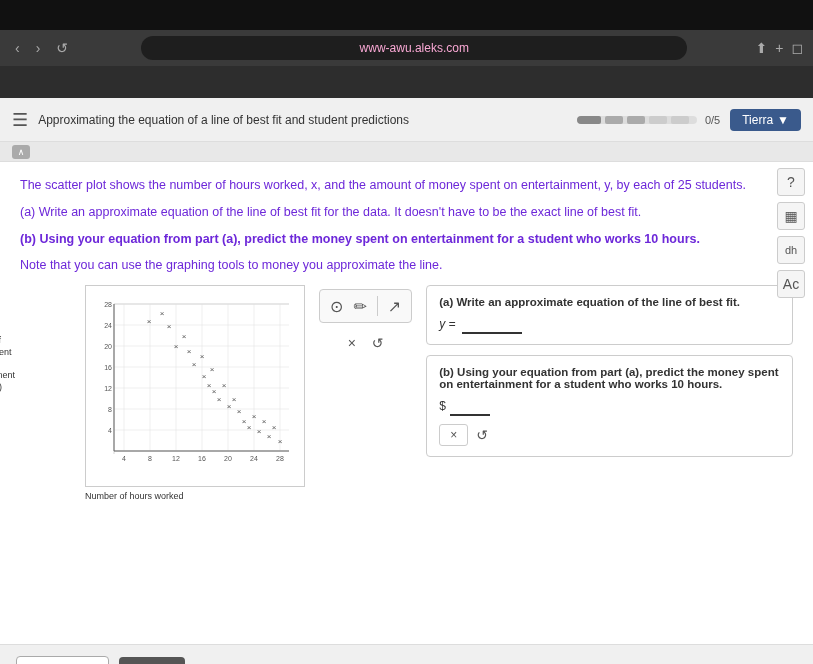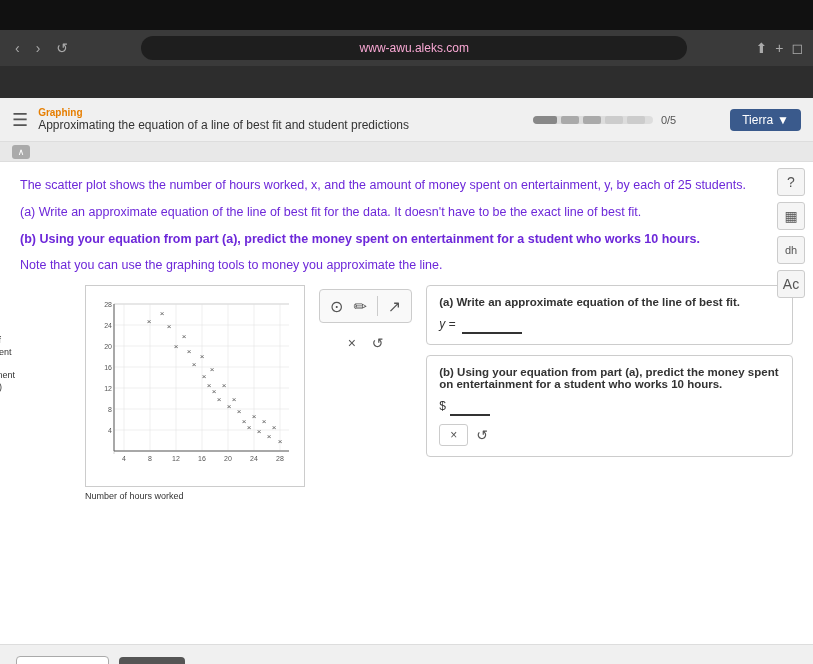--- a/index.html
+++ b/index.html
@@ -122,21 +122,20 @@
       background: #3a5a8c;
       color: white;
       border: none;
       border-radius: 4px;
       padding: 4px 12px;
       font-size: 12px;
       cursor: pointer;
       display: flex;
       align-items: center;
       gap: 4px;
-      margin-left: 44px;
     }
 
     
     .collapse-bar {
       background: #e8e8e8;
       height: 20px;
       display: flex;
       align-items: center;
       padding-left: 12px;
       border-bottom: 1px solid #ddd;
@@ -409,21 +408,20 @@
       <span>◻</span>
     </div>
   </div>
 </div>
 
 <div class="app-container">
 
   <div class="top-bar">
     <span class="hamburger-icon">☰</span>
     <div class="page-info">
-      <div class="subtitle">Graphing</div>
       <div class="title">Approximating the equation of a line of best fit and student predictions</div>
     </div>
     <div class="progress-area">
       <div class="progress-bar-container">
         <div class="progress-segment" style="width:20%"></div>
         <div class="progress-segment" style="width:15%;background:#aaa;margin-left:2px"></div>
         <div class="progress-segment" style="width:15%;background:#aaa;margin-left:2px"></div>
         <div class="progress-segment" style="width:15%;background:#ccc;margin-left:2px"></div>
         <div class="progress-segment" style="width:15%;background:#ccc;margin-left:2px"></div>
       </div>

